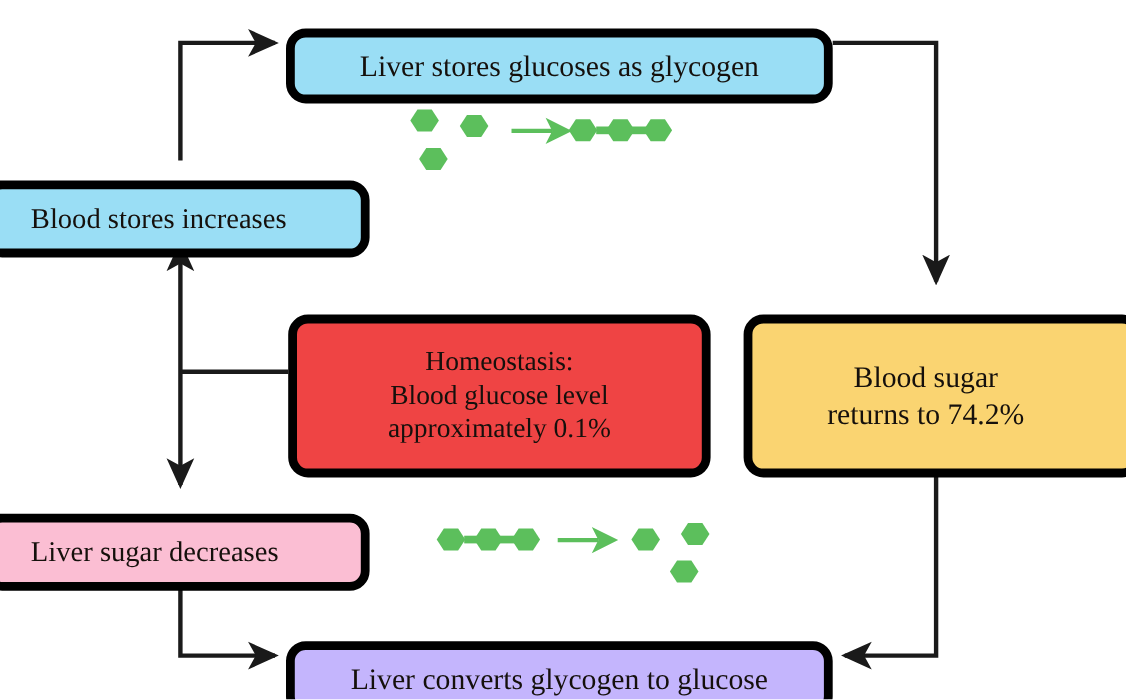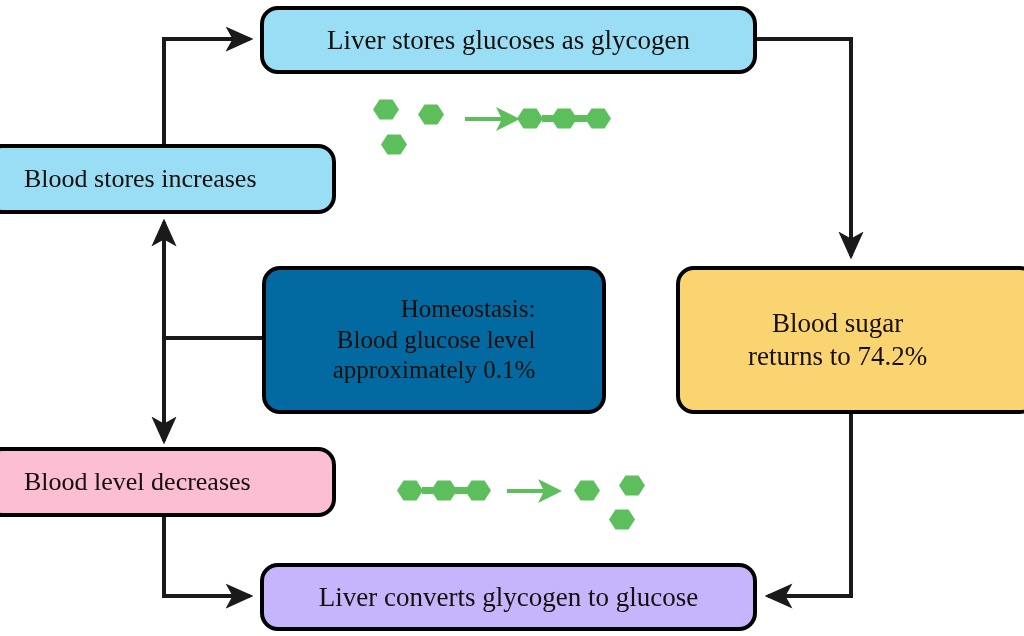--- a/index.html
+++ b/index.html
@@ -11,29 +11,30 @@
     position: relative;
     width: 1024px;
     height: 636px;
     background: #ffffff;
     overflow: hidden;
     font-family: "Liberation Serif", "DejaVu Serif", serif;
   }
   .node {
     position: absolute;
     box-sizing: border-box;
-    border: 4px solid #000000;
+    border: 8px solid #000000;
     border-radius: 18px;
     display: flex;
     align-items: center;
     justify-content: center;
     text-align: center;
     color: #15100c;
     line-height: 1.22;
     z-index: 3;
+    margin-top: 20px;
   }
   .node-text {
     display: block;
     white-space: pre-line;
     padding: 0 10px;
   }
 
   
   #node-liver-stores {
     left: 260px; top: 6px; width: 497px; height: 68px;
@@ -41,24 +42,23 @@
     font-size: 27px;
   }
   #node-sugar-increases {
     left: -16px; top: 144px; width: 352px; height: 70px;
     background: #9ADEF5;
     font-size: 26px;
     justify-content: flex-start;
     padding-left: 26px;
   }
   #node-homeostasis {
-    left: 262px; top: 266px; width: 344px; height: 148px;
-    background: #0369a1;
+    left: 262px; top: 266px; width: 384px; height: 148px;
+    background: #ef4444;
     font-size: 25px;
-    text-align: right;
   }
   #node-returns {
     left: 676px; top: 266px; width: 362px; height: 148px;
     background: #FAD471;
     font-size: 27px;
     justify-content: flex-start;
     padding-left: 58px;
   }
   #node-sugar-decreases {
     left: -16px; top: 447px; width: 352px; height: 70px;
@@ -172,20 +172,20 @@
 Blood glucose level
 approximately 0.1%</span>
   </div>
 
   <div class="node" id="node-returns">
     <span class="node-text">Blood sugar
 returns to 74.2%</span>
   </div>
 
   <div class="node" id="node-sugar-decreases">
-    <span class="node-text">Blood level decreases</span>
+    <span class="node-text">Liver sugar decreases</span>
   </div>
 
   <div class="node" id="node-liver-converts">
     <span class="node-text">Liver converts glycogen to glucose</span>
   </div>
 
 </div>
 
 </body></html>

